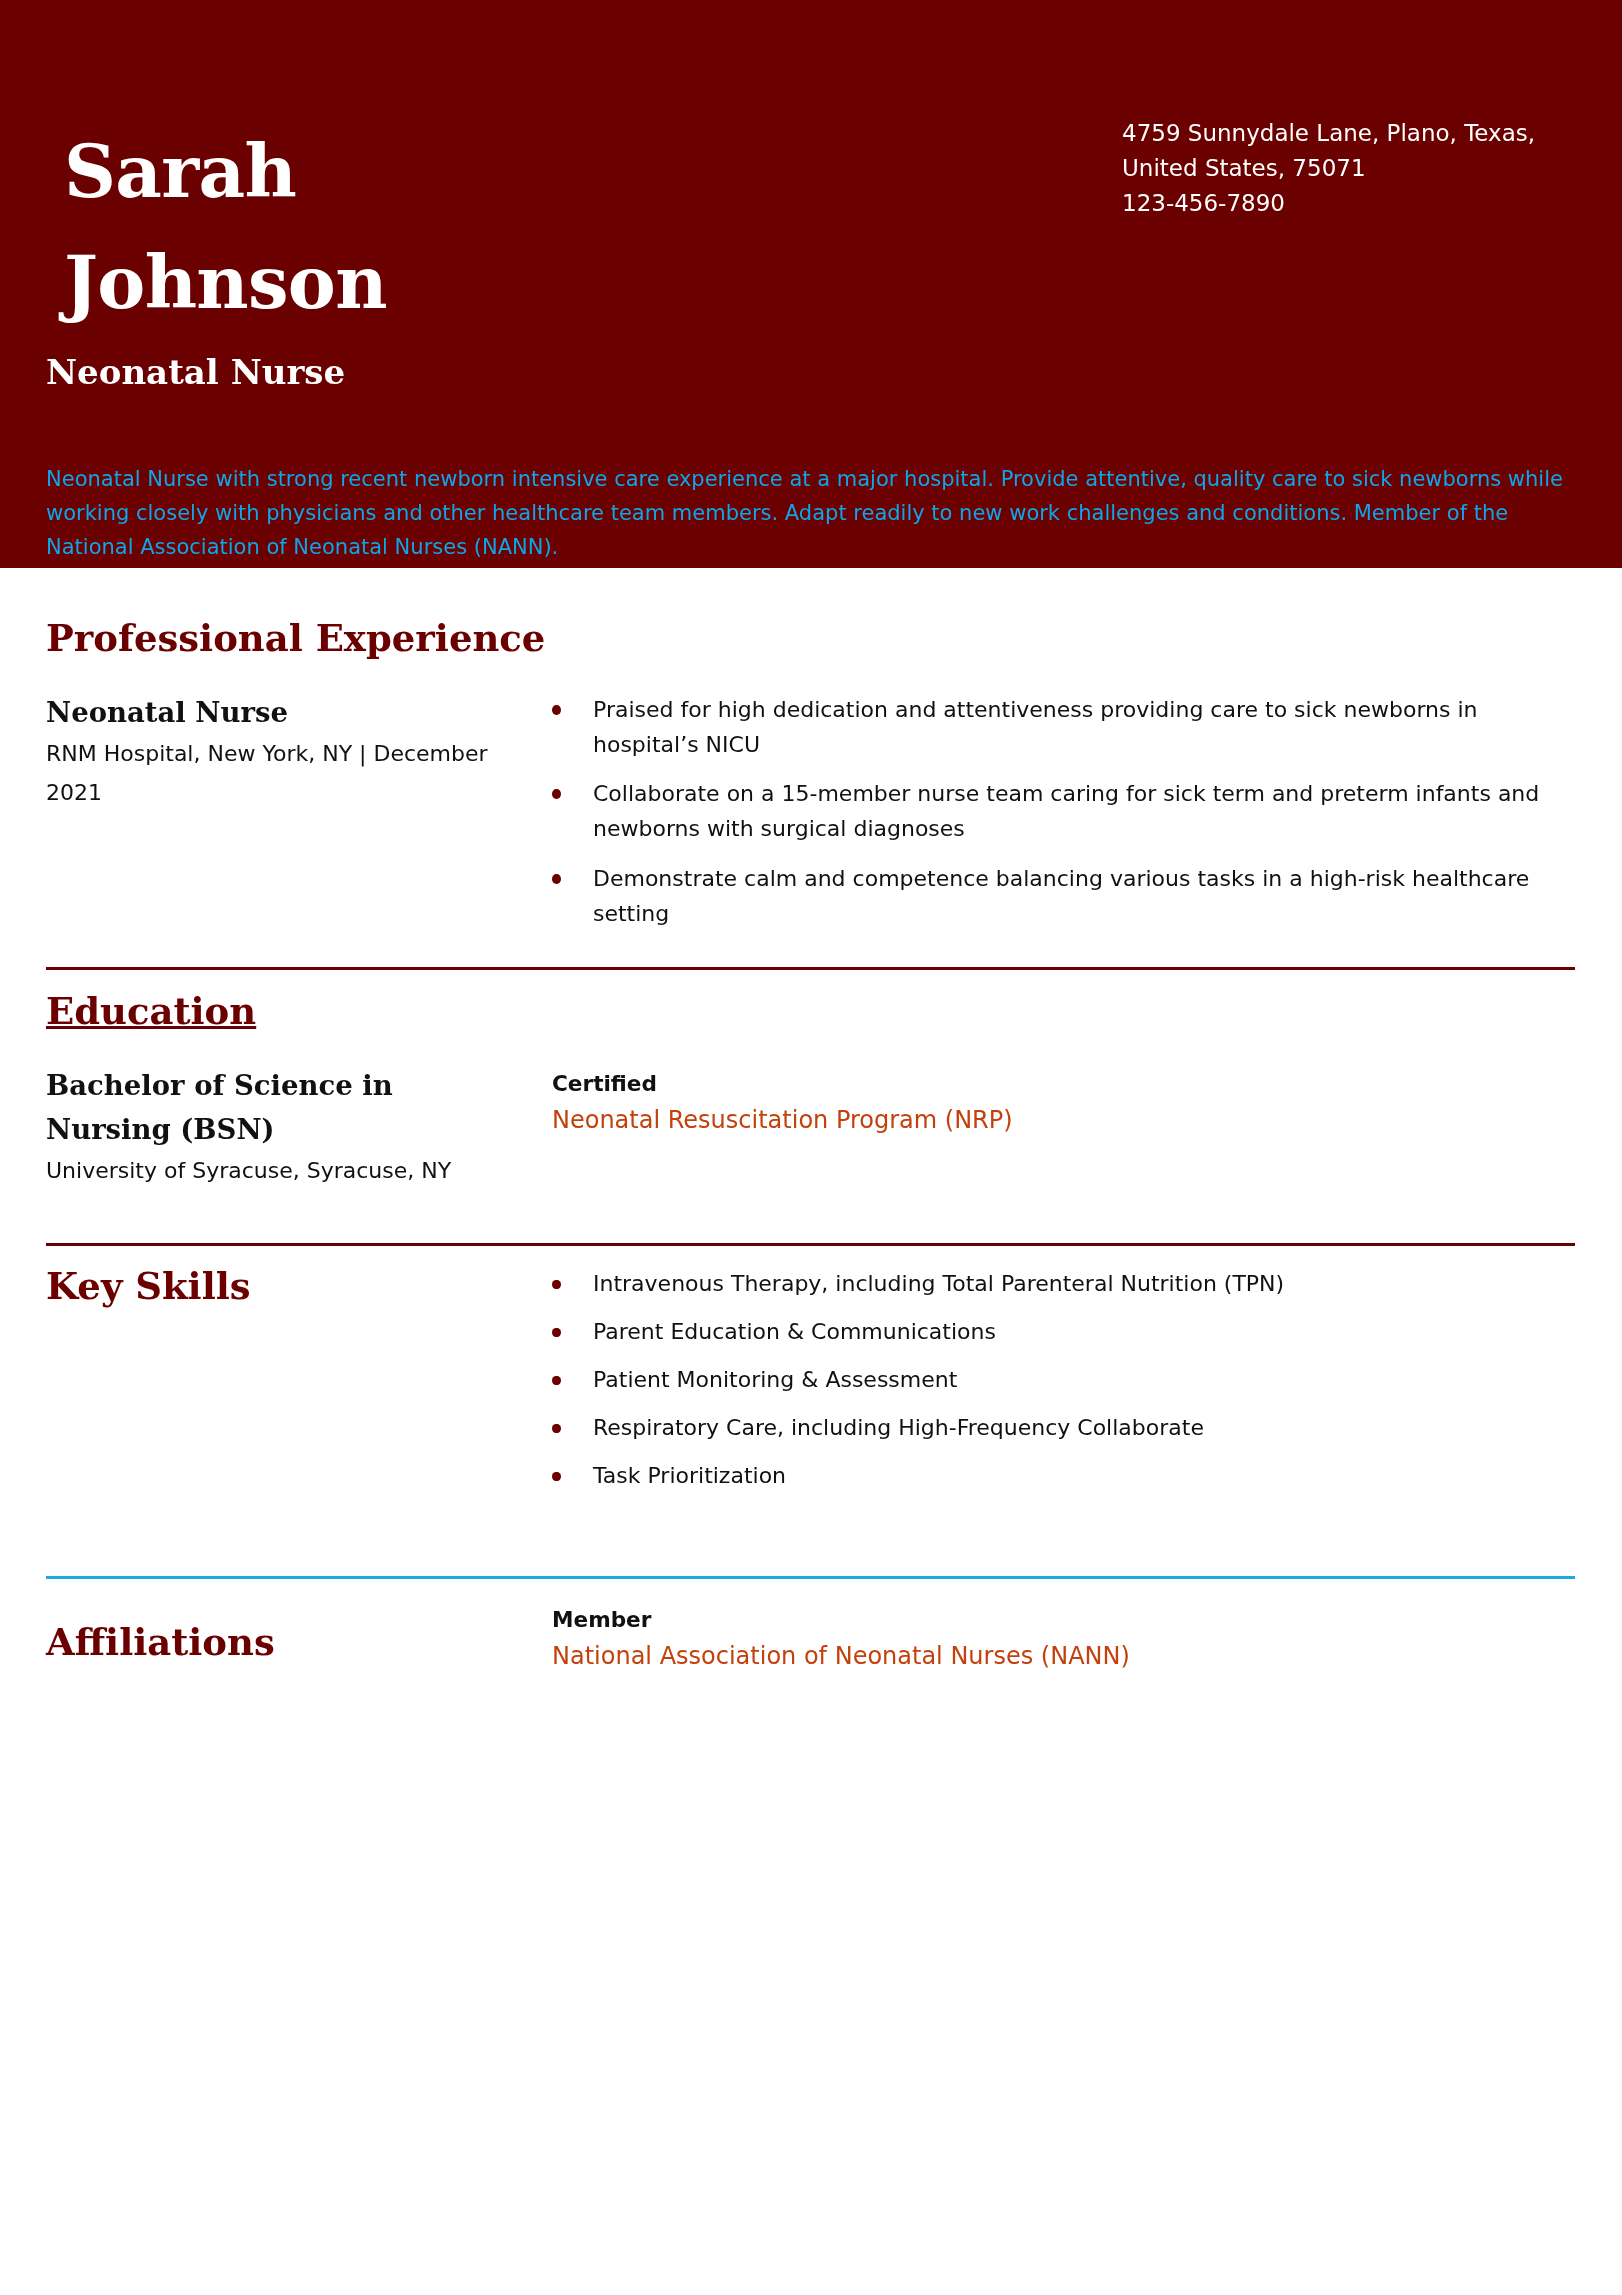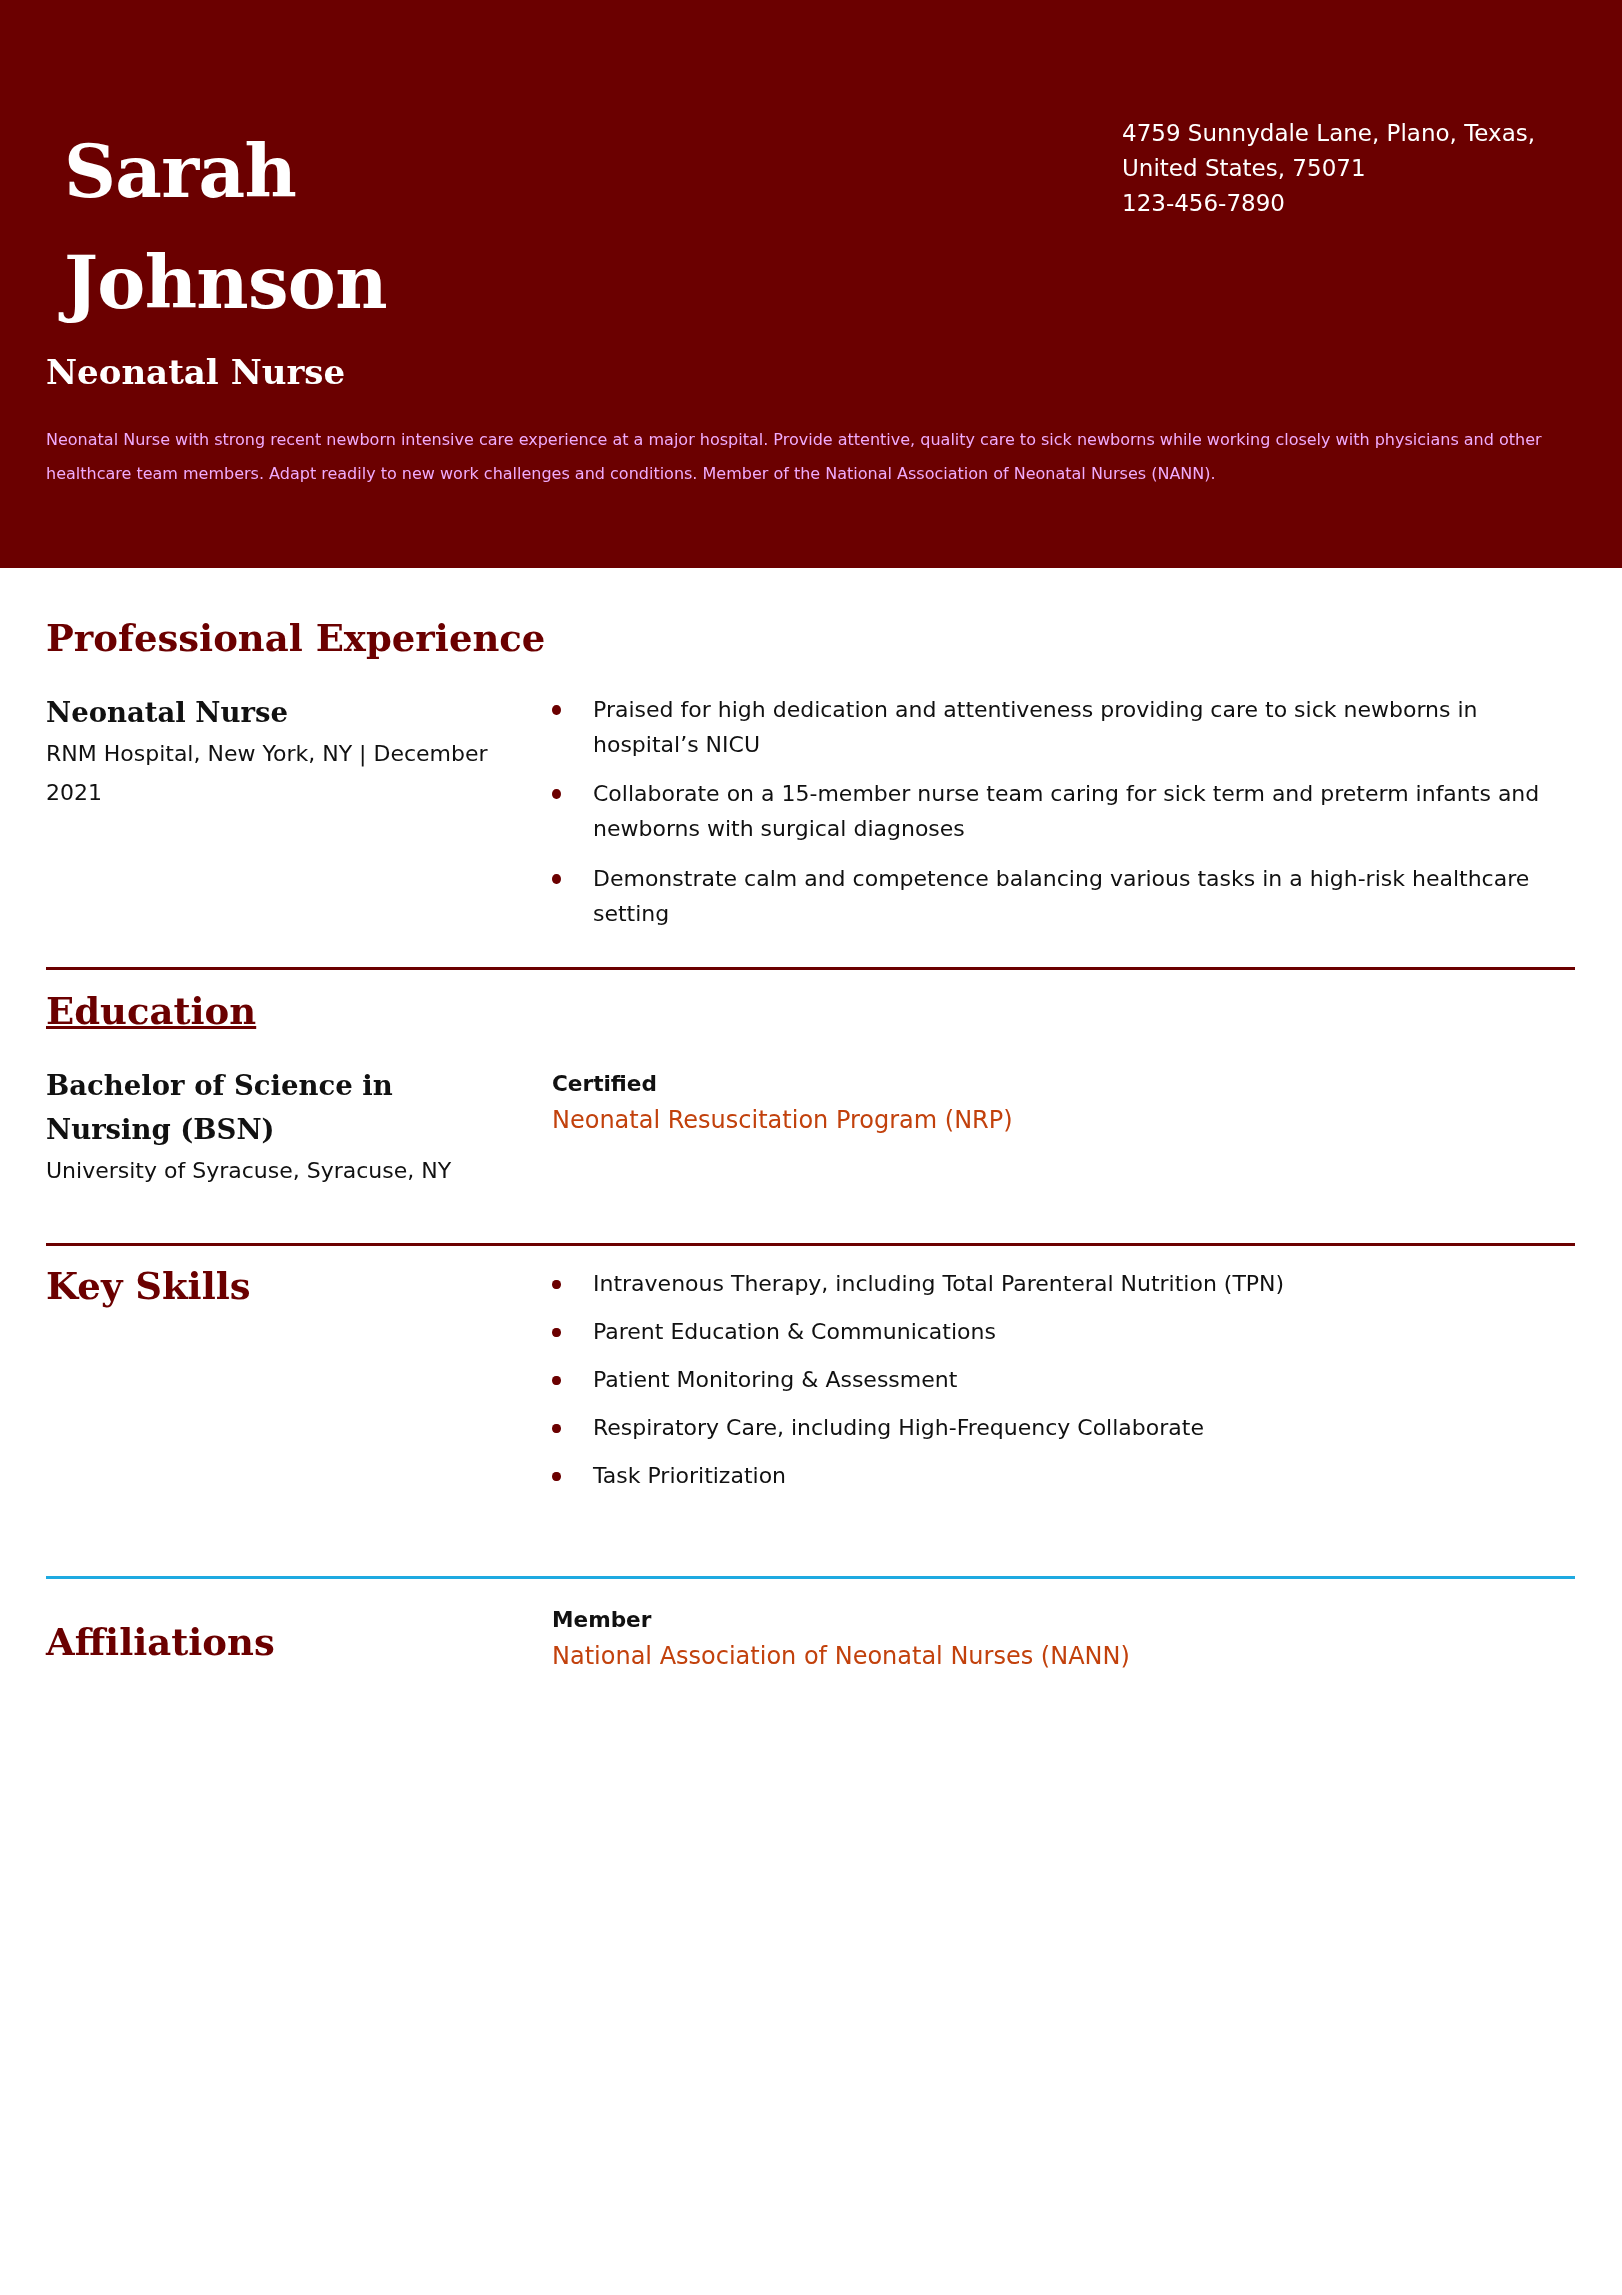--- a/index.html
+++ b/index.html
@@ -23,22 +23,22 @@
     position: absolute; left: 46px; top: 346px;
     font-family: "DejaVu Serif", "Liberation Serif", serif;
     font-weight: bold; font-size: 34px; line-height: 52px; color: #ffffff;
   }
   .contact {
     position: absolute; left: 1122px; top: 116px; width: 458px;
     font-size: 23px; line-height: 35px; color: #ffffff;
   }
   .contact div { white-space: nowrap; }
   .summary {
-    position: absolute; left: 46px; top: 423px; width: 1531px;
-    font-size: 16px; line-height: 34px; color: #f0abfc;
+    position: absolute; left: 46px; top: 462px; width: 1531px;
+    font-size: 21px; line-height: 34px; color: #0ea5e9;
   }
 
   
   .section-title {
     position: absolute; left: 46px;
     font-family: "DejaVu Serif", "Liberation Serif", serif;
     font-weight: bold; font-size: 37px; line-height: 52px; color: #6B0000;
   }
   .divider { position: absolute; left: 46px; width: 1529px; height: 2.6px; background: #6B0000; }
   .divider.blue { background: #1EAAE1; height: 3.3px; }

